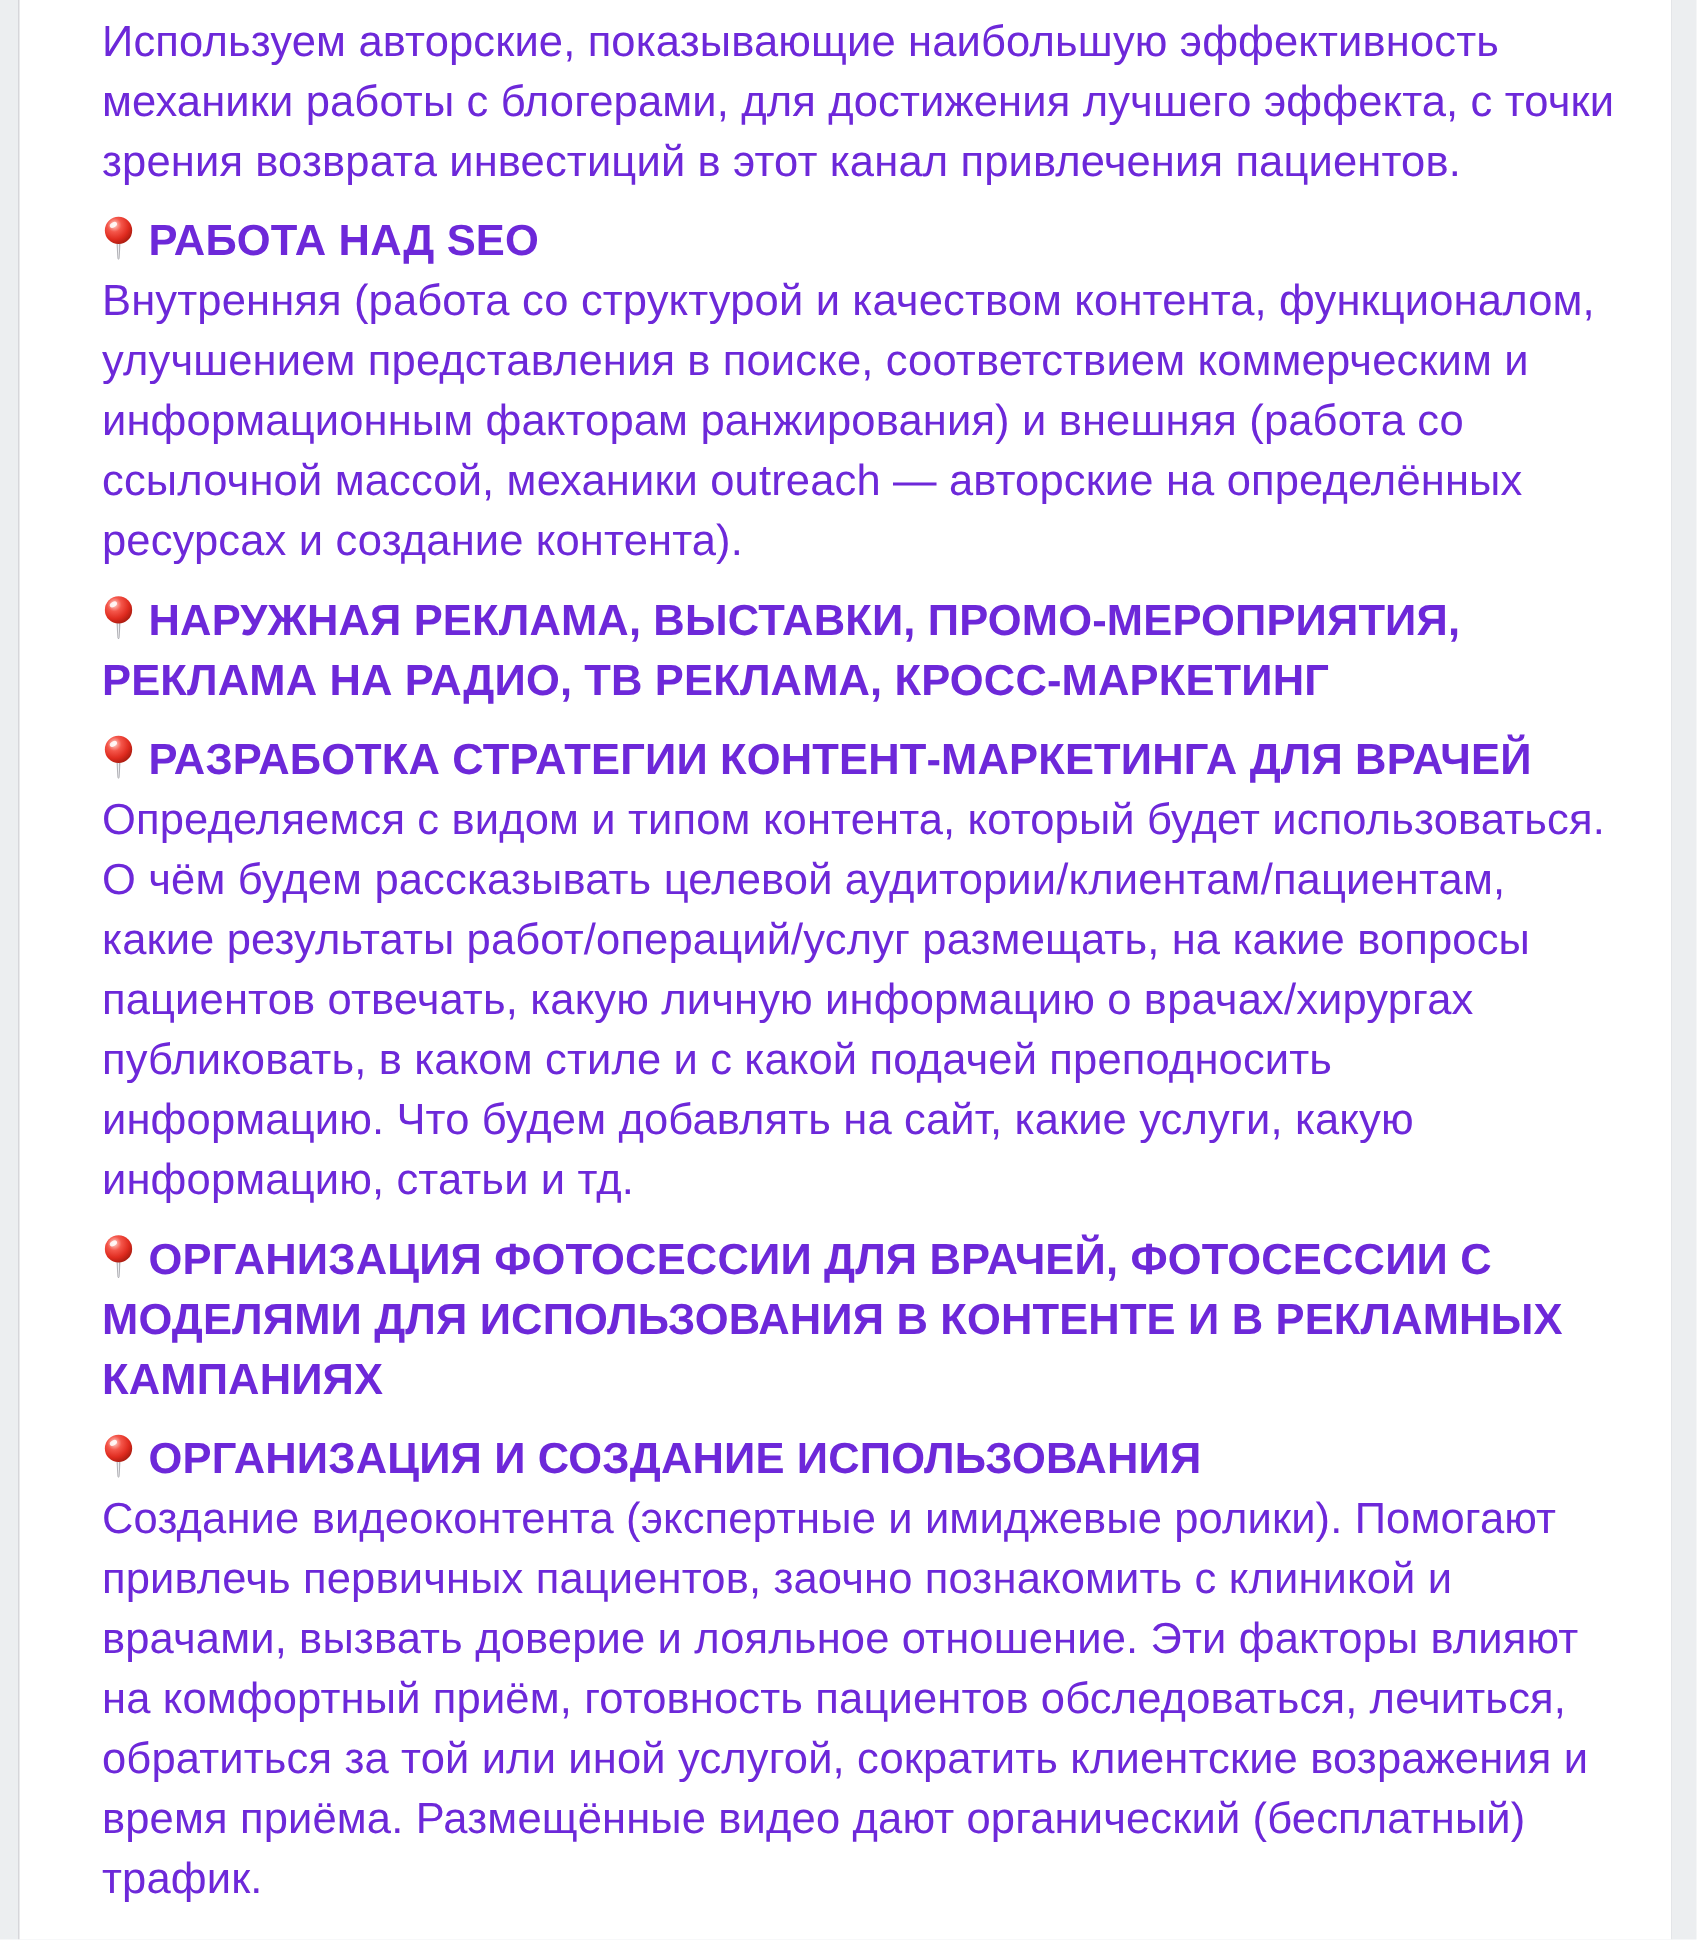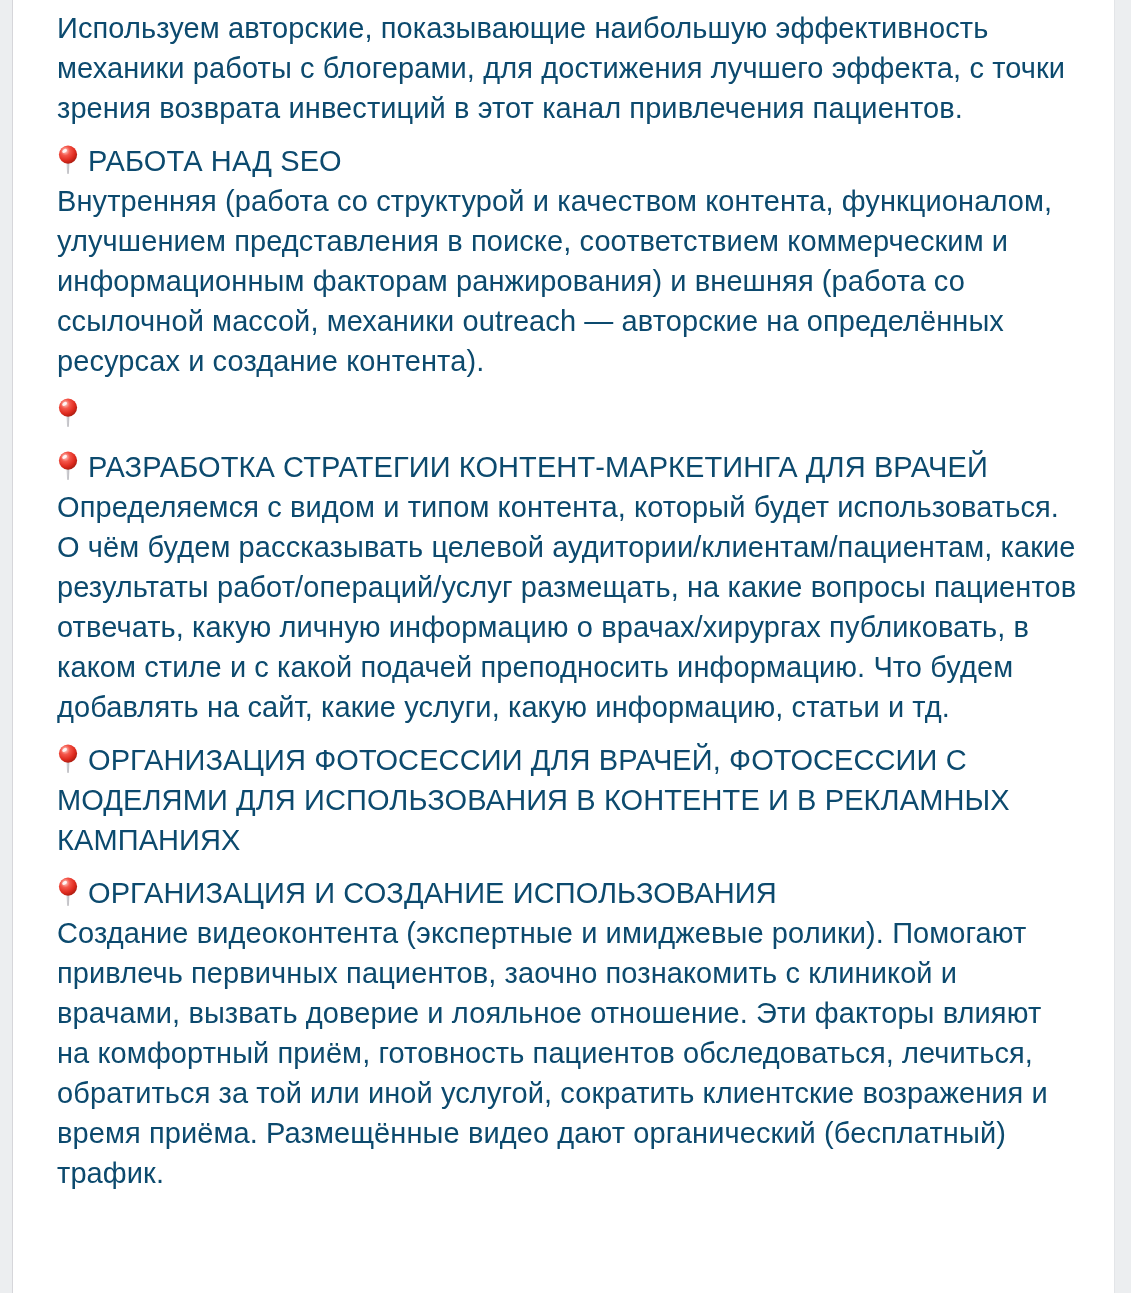--- a/index.html
+++ b/index.html
@@ -12,29 +12,29 @@
   .doc-panel{
     position:absolute;top:0;bottom:0;left:12px;right:16px;
     background:#ffffff;
     border-left:1px solid #d6d6da;
     border-right:1px solid #e3e5e8;
     box-sizing:border-box;
     padding:8px 34px 18px 44px;
     overflow:hidden;
   }
   .doc-block{
-    margin:0 0 13px 0;
-    color:#0c4a6e;
+    margin:0 0 13px 11px;
+    color:#6d28d9;
     font-size:29px;
     line-height:40px;
     letter-spacing:0.1px;
   }
   .doc-block:last-child{margin-bottom:0;}
   .section-heading{
-    font-size:29px;line-height:40px;font-weight:400;margin:0;
+    font-size:29px;line-height:40px;font-weight:700;margin:0;
   }
   .section-body{margin:0;}
   .pin{
     display:inline-block;
     width:22px;height:31px;
     vertical-align:-5px;
     margin-right:9px;
   }
 </style>
 </head>
@@ -78,21 +78,21 @@
               </radialGradient>
               <linearGradient id="pinNeedle" x1="0" y1="0" x2="1" y2="0">
                 <stop offset="0%" stop-color="#b9b9bf"></stop>
                 <stop offset="45%" stop-color="#f6f6f8"></stop>
                 <stop offset="100%" stop-color="#a9a9b0"></stop>
               </linearGradient>
             </defs>
             <path d="M9.9 16.5 L12.1 16.5 L11.4 28.2 Q11 29.6 10.6 28.2 Z" fill="url(#pinNeedle)" stroke="#8d8d94" stroke-width="0.4"></path>
             <circle cx="11" cy="9.6" r="9.1" fill="url(#pinBall)"></circle>
             <ellipse cx="7.6" cy="5.9" rx="2.6" ry="1.7" fill="#ffffff" opacity="0.85" transform="rotate(-32 7.6 5.9)"></ellipse>
-          </svg></p>
+          </svg><span>НАРУЖНАЯ РЕКЛАМА, ВЫСТАВКИ, ПРОМО-МЕРОПРИЯТИЯ, РЕКЛАМА НА РАДИО, ТВ РЕКЛАМА, КРОСС-МАРКЕТИНГ</span></p>
 
   </div>
       <div class="doc-block">
     <p class="section-heading"><svg class="pin" viewBox="0 0 22 31" xmlns="http://www.w3.org/2000/svg">
             <defs>
               <radialGradient id="pinBall" cx="0.35" cy="0.3" r="0.85">
                 <stop offset="0%" stop-color="#ffd9d2"></stop>
                 <stop offset="30%" stop-color="#f4564a"></stop>
                 <stop offset="62%" stop-color="#df2b1f"></stop>
                 <stop offset="100%" stop-color="#8f1408"></stop>

